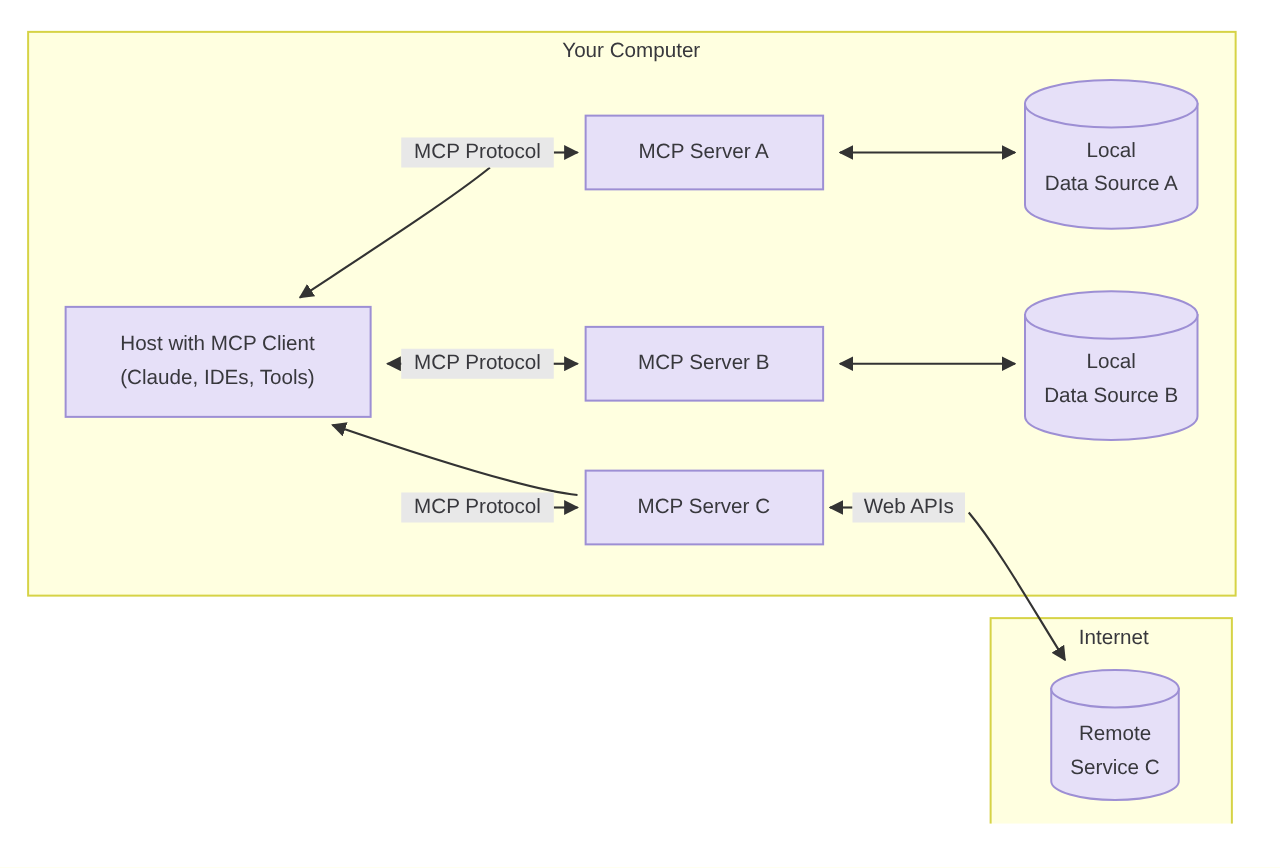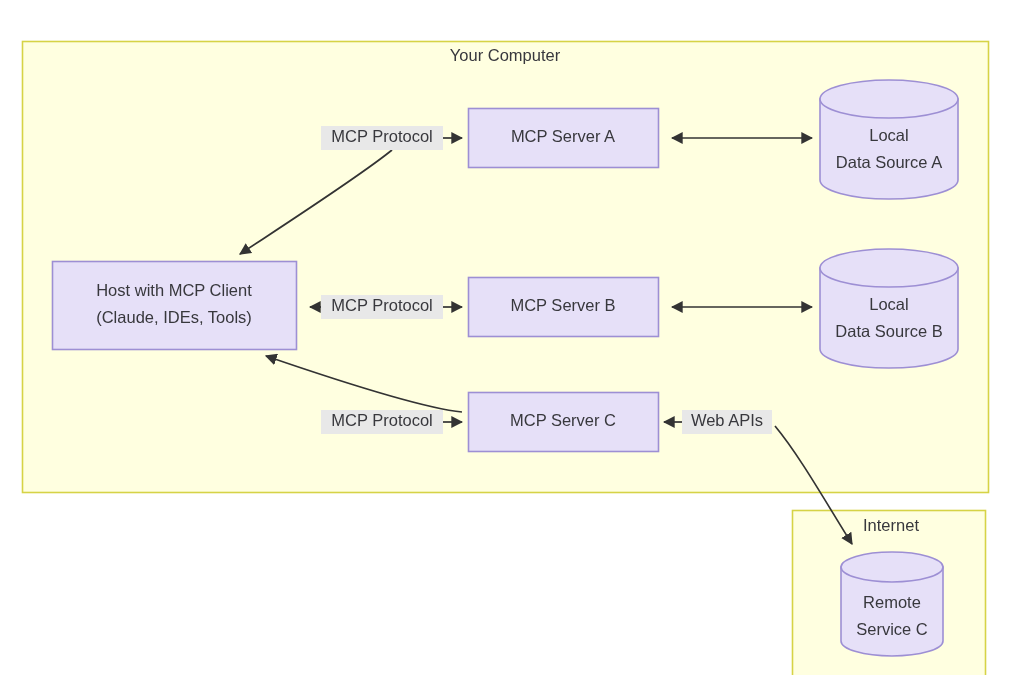--- a/index.html
+++ b/index.html
@@ -10,21 +10,20 @@
   }
   body {
     font-family: "Liberation Sans", sans-serif;
   }
   #diagram-root {
     position: relative;
     width: 1024px;
     height: 659px;
     background: #ffffff;
     overflow: hidden;
-    margin-top: 16px;
   }
   svg.layer {
     position: absolute;
     left: 0;
     top: 0;
     width: 1024px;
     height: 694px;
   }
   .group-box {
     fill: #ffffe0;

